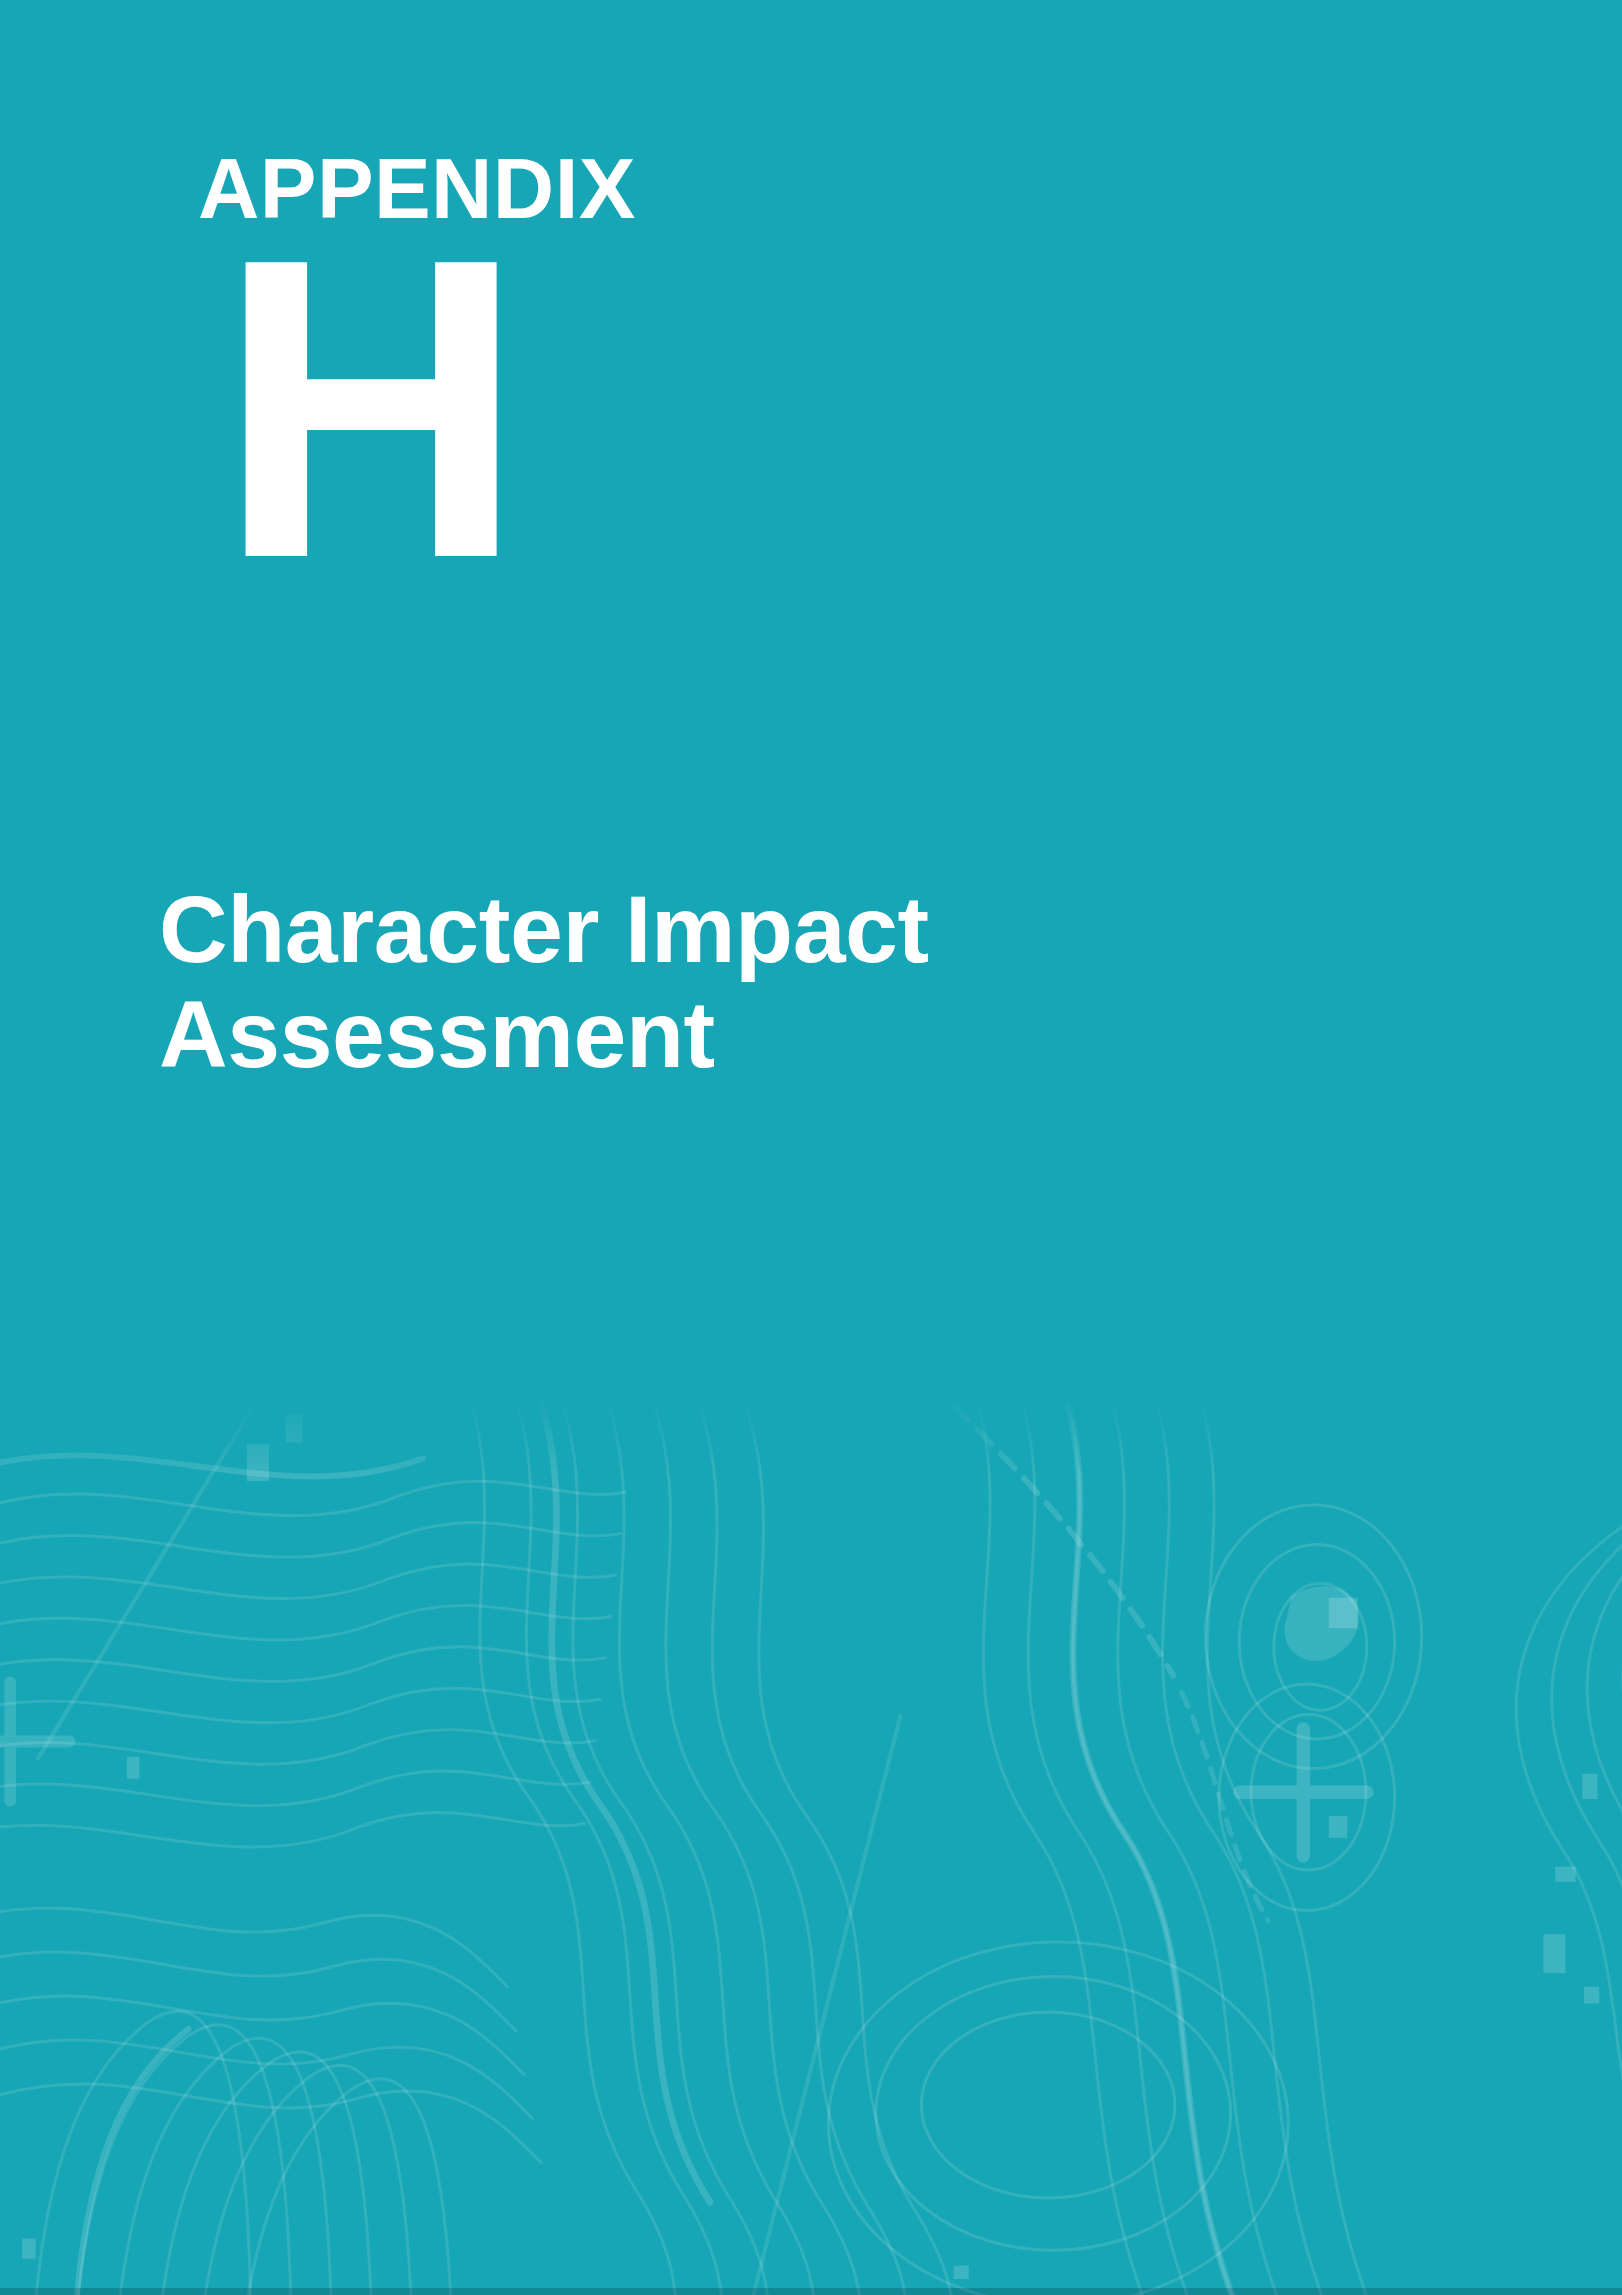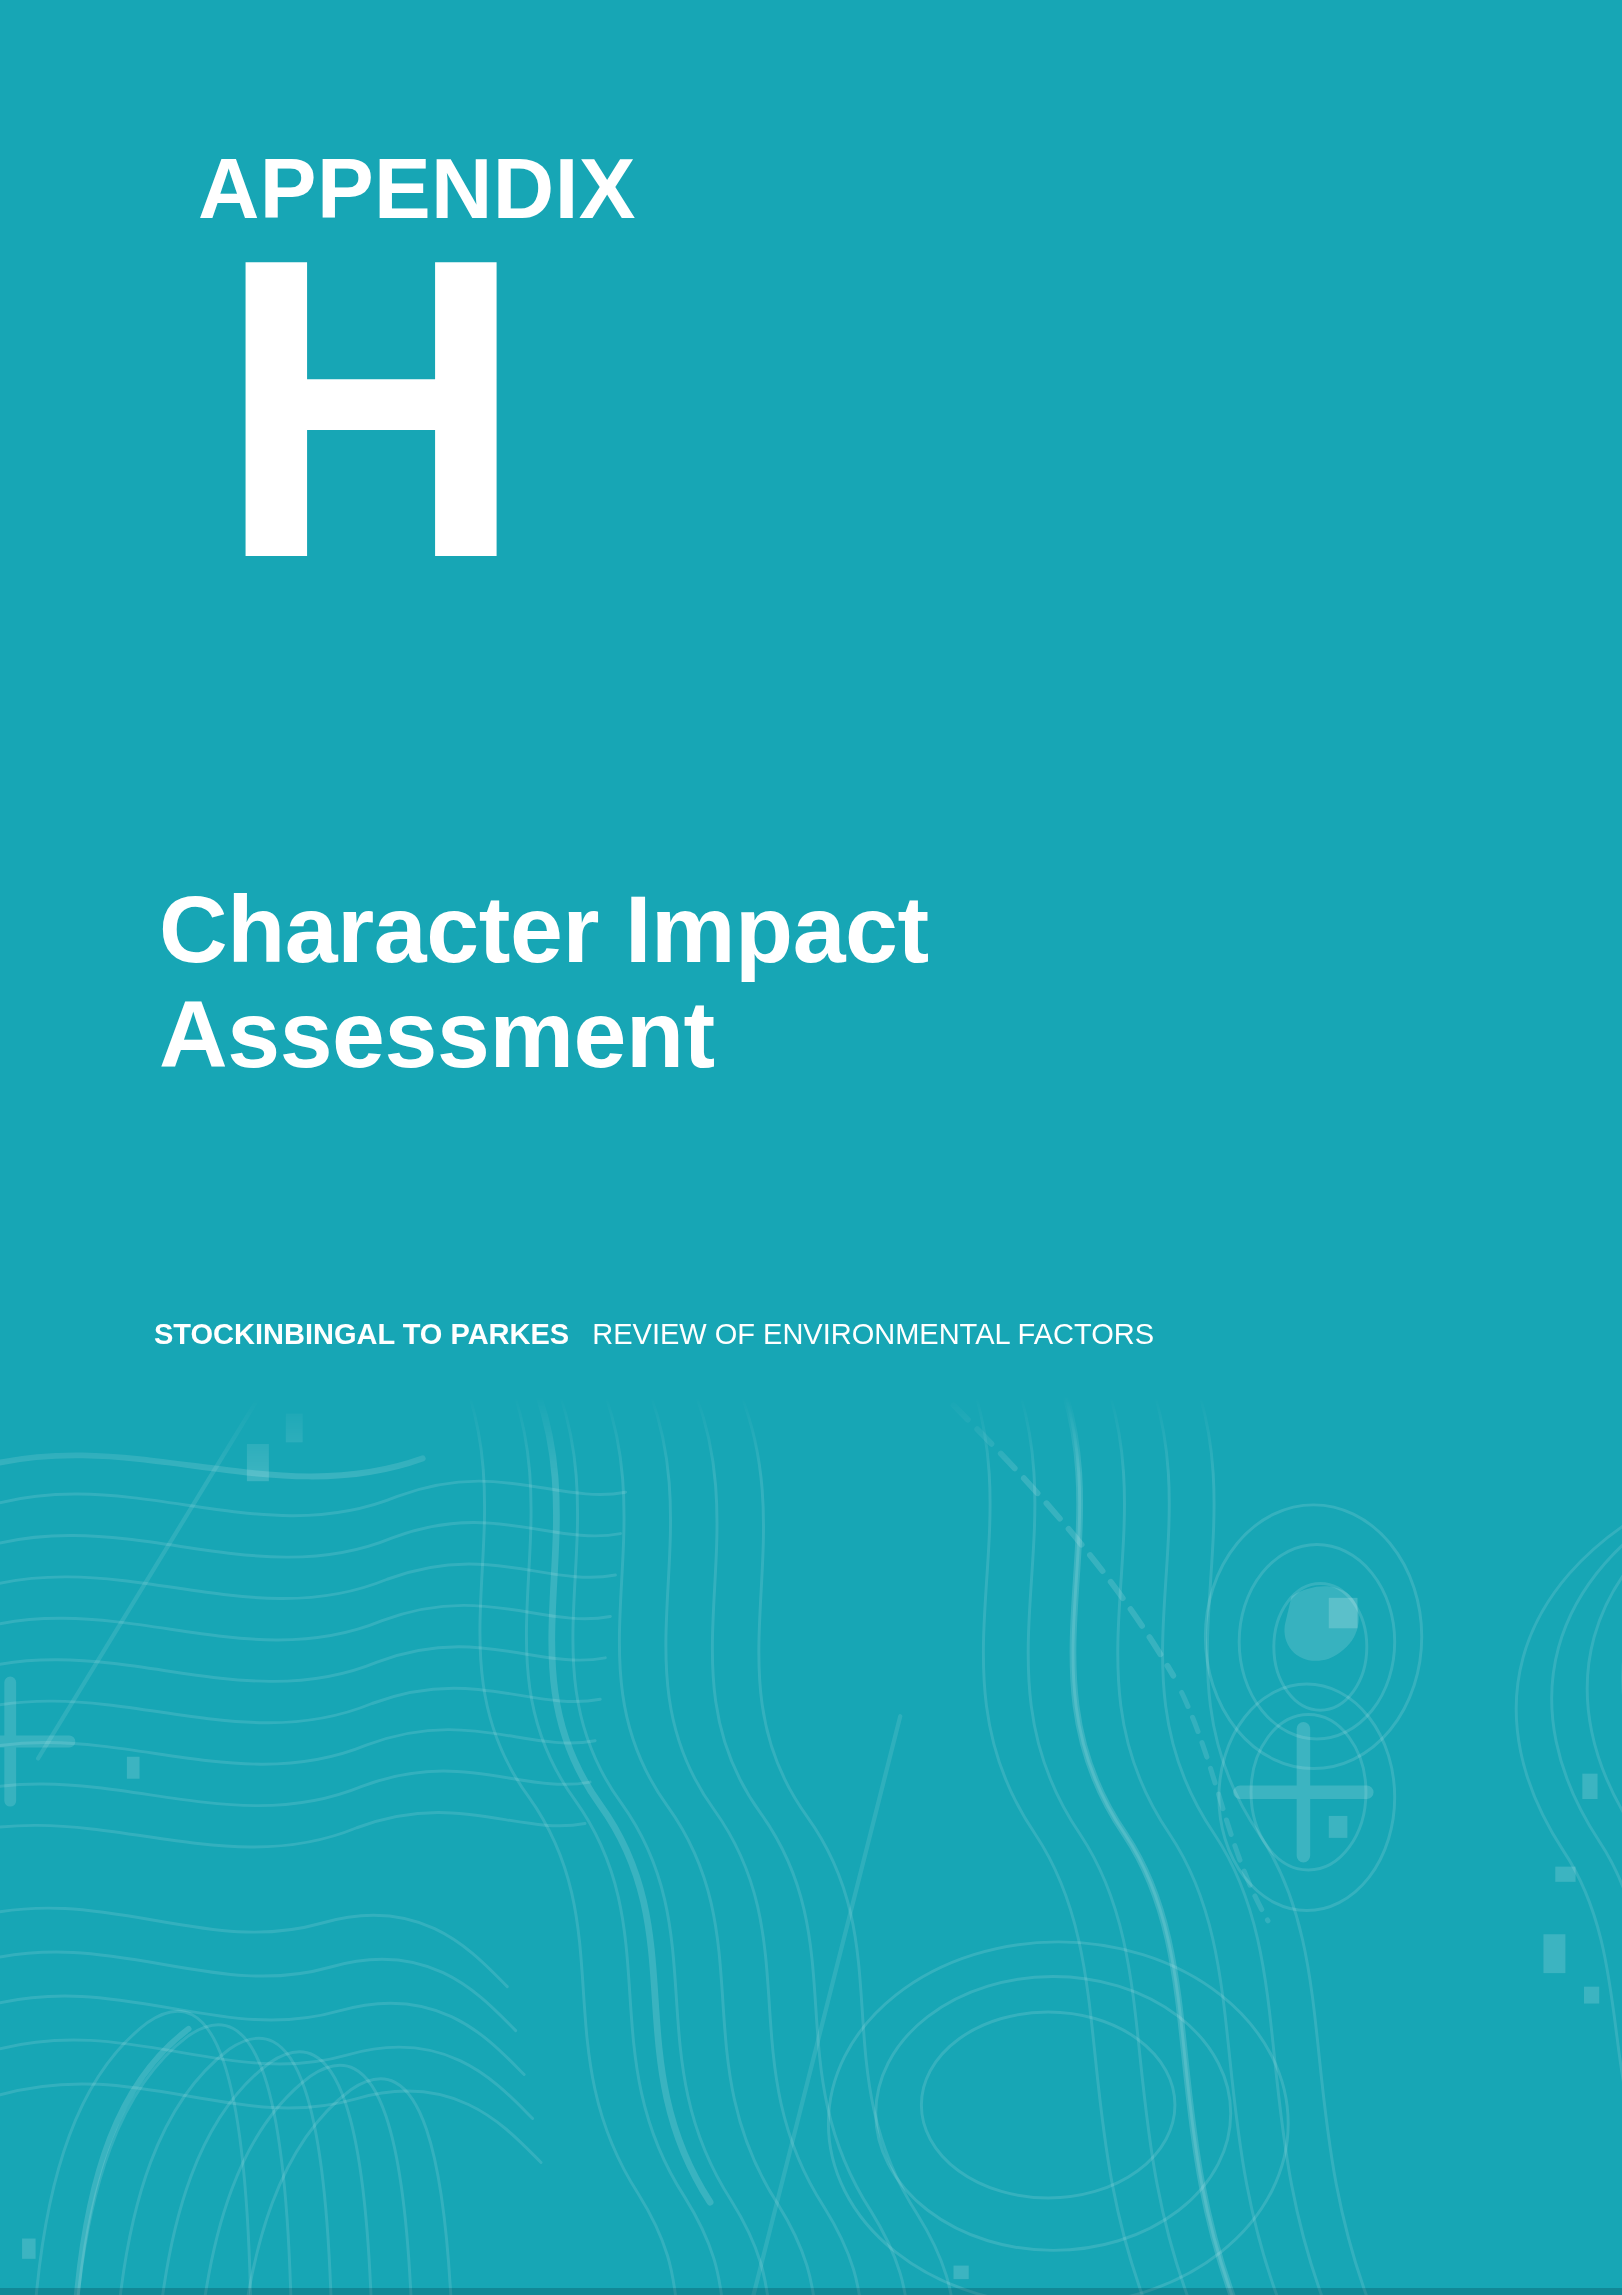--- a/index.html
+++ b/index.html
@@ -60,24 +60,20 @@
 
   <div class="appendix-letter">H</div>
 
 
   <h1 class="title">
     <br>
     <span>Character Impact</span><br>
     <span>Assessment</span>
   </h1>
 
-  <div class="footer-strip">
-    <span class="bold">STOCKINBINGAL TO PARKES</span>
-    <span class="reg">REVIEW OF ENVIRONMENTAL FACTORS</span>
-  </div>
 
   <svg id="topo" class="topo" viewBox="0 0 1920 1066" xmlns="http://www.w3.org/2000/svg">
       <path d="M -40 140 C 140 70, 300 190, 470 120 C 590 75, 660 130, 740 115" fill="none" stroke="rgba(255,255,255,0.12)" stroke-width="3.5" stroke-linecap="round" transform="translate(0,0)"></path>
       <path d="M -40 140 C 140 70, 300 190, 470 120 C 590 75, 660 130, 740 115" fill="none" stroke="rgba(255,255,255,0.12)" stroke-width="3.5" stroke-linecap="round" transform="translate(-6,49)"></path>
       <path d="M -40 140 C 140 70, 300 190, 470 120 C 590 75, 660 130, 740 115" fill="none" stroke="rgba(255,255,255,0.12)" stroke-width="3.5" stroke-linecap="round" transform="translate(-12,98)"></path>
       <path d="M -40 140 C 140 70, 300 190, 470 120 C 590 75, 660 130, 740 115" fill="none" stroke="rgba(255,255,255,0.12)" stroke-width="3.5" stroke-linecap="round" transform="translate(-18,147)"></path>
       <path d="M -40 140 C 140 70, 300 190, 470 120 C 590 75, 660 130, 740 115" fill="none" stroke="rgba(255,255,255,0.12)" stroke-width="3.5" stroke-linecap="round" transform="translate(-24,196)"></path>
       <path d="M -40 140 C 140 70, 300 190, 470 120 C 590 75, 660 130, 740 115" fill="none" stroke="rgba(255,255,255,0.12)" stroke-width="3.5" stroke-linecap="round" transform="translate(-30,245)"></path>
       <path d="M -40 140 C 140 70, 300 190, 470 120 C 590 75, 660 130, 740 115" fill="none" stroke="rgba(255,255,255,0.12)" stroke-width="3.5" stroke-linecap="round" transform="translate(-36,294)"></path>
       <path d="M -40 140 C 140 70, 300 190, 470 120 C 590 75, 660 130, 740 115" fill="none" stroke="rgba(255,255,255,0.12)" stroke-width="3.5" stroke-linecap="round" transform="translate(-42,343)"></path>

